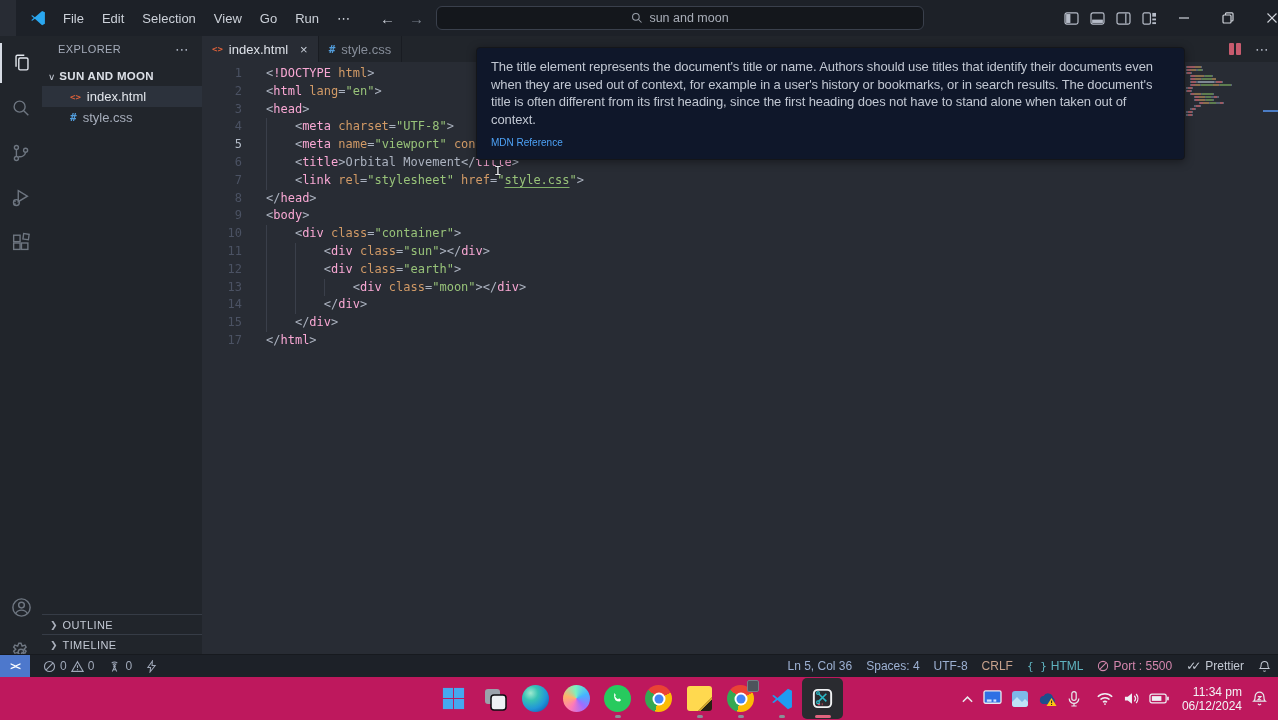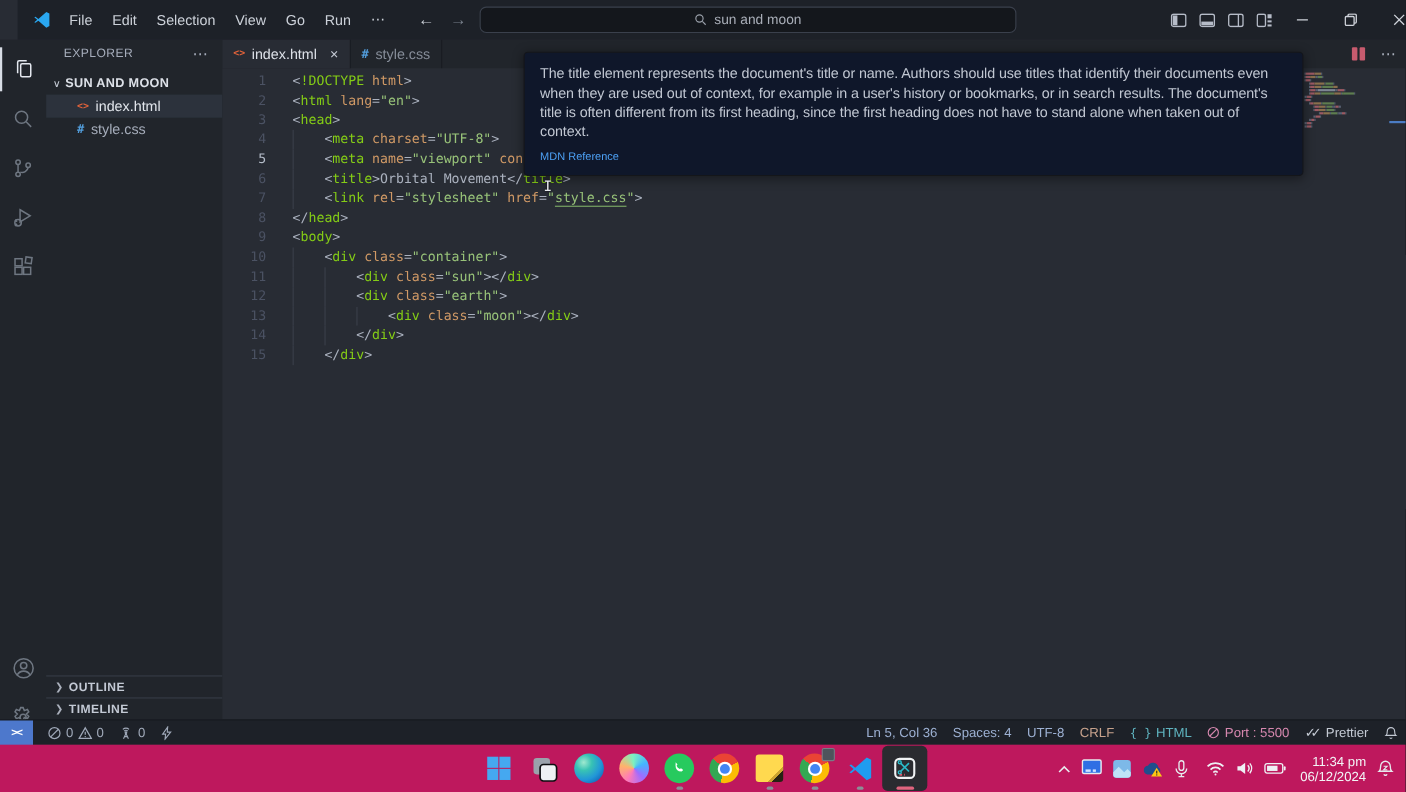--- a/index.html
+++ b/index.html
@@ -36,21 +36,21 @@
   .sb-folder{position:absolute;left:0;top:30px;width:100%;height:20px;display:flex;align-items:center;gap:4px;padding-left:6px}
   .sb-folder .chev{color:#c6ccd6;font-size:10px;transform:scaleY(.9)}
   .sb-folder .t{font-size:11.5px;font-weight:bold;color:#dde1e8;letter-spacing:.3px}
   .sb-file{position:absolute;left:0;width:100%;height:21px;display:flex;align-items:center;gap:6px;padding-left:28px;font-size:13px;color:#a6adbb}
   .sb-file.sel{background:#2c323c;color:#e2e6ec}
   .fi-html{color:#e0623a;font-family:"DejaVu Sans Mono",monospace;font-size:9px;font-weight:bold}
   .fi-css{color:#529ddb;font-family:"DejaVu Sans Mono",monospace;font-size:11px;font-weight:bold}
   .sb-sec{position:absolute;left:0;width:100%;height:20px;display:flex;align-items:center;gap:5px;
     padding-left:8px;border-top:1px solid #363c46}
   .sb-sec .chev{color:#aab0bc;font-size:9px}
-  .sb-sec .t{font-size:11px;font-weight:bold;color:#c3c9d4;letter-spacing:.4px}
+  .sb-sec .t{font-size:11px;font-weight:normal;color:#c3c9d4;letter-spacing:.4px}
 
   
   .editor{position:absolute;left:202px;top:36px;width:1076px;height:618px;background:#282c34}
   .tabbar{position:absolute;left:0;top:0;width:100%;height:26px;background:#21252b;display:flex}
   .tab{height:26px;display:flex;align-items:center;gap:6px;padding:0 10px;font-size:13px;border-right:1px solid #191c22}
   .tab.active{background:#282c34;color:#dde1e8}
   .tab.inactive{color:#868d99}
   .tab .close{margin-left:6px;color:#c6ccd6;font-size:13px}
   .ed-actions{position:absolute;right:8px;top:0;height:26px;display:flex;align-items:center;gap:14px}
   .split-ic{display:flex;gap:2px}
@@ -58,21 +58,21 @@
   .ed-more{color:#aab0bc;font-size:14px;letter-spacing:1px}
 
   
   .code-lines{position:absolute;left:0;top:29px;width:100%;
     font-family:"DejaVu Sans Mono","Liberation Mono",monospace;font-size:12px}
   .cl{display:flex;height:17.8px;line-height:17.8px}
   .cl .ln{flex:none;width:40px;text-align:right;color:#4b5263}
   .cl.cur .ln{color:#b4bcc8}
   .cl .lc{margin-left:24px;position:relative;white-space:pre}
   .lc i.guide{position:absolute;top:0;bottom:0;width:1px;background:#3a3f4a}
-  .tk-p{color:#abb2bf}.tk-t{color:#84cc16}.tk-a{color:#d19a66}.tk-s{color:#98c379}.tk-x{color:#abb2bf}
+  .tk-p{color:#abb2bf}.tk-t{color:#f9a8d4}.tk-a{color:#d19a66}.tk-s{color:#98c379}.tk-x{color:#abb2bf}
   .tk-l{color:#98c379;text-decoration:underline;text-underline-offset:3px;text-decoration-color:#7fae66}
 
   
   .minimap{position:absolute;left:984px;top:30px;width:74px}
   .mm-line{height:2px;margin-bottom:1px;display:flex}
   .mm-line b{display:block;height:2px}
   .ov-line{position:absolute;left:1061px;top:74px;width:15px;height:2px;background:#4b7cc4}
 
   
   .tooltip{position:absolute;left:476px;top:47px;width:709px;z-index:25;background:#0f172a;
@@ -345,20 +345,24 @@
           <span class="lc"><i class="guide" style="left: 0px;"></i><i class="guide" style="left: 28.9px;"></i><i class="guide" style="left: 57.8px;"></i><span class="tk-x">            </span><span class="tk-p">&lt;</span><span class="tk-t">div</span><span class="tk-a"> class</span><span class="tk-p">=</span><span class="tk-s">"moon"</span><span class="tk-p">&gt;</span><span class="tk-p">&lt;/</span><span class="tk-t">div</span><span class="tk-p">&gt;</span></span>
         </div>
         <div class="cl">
           <span class="ln">14</span>
           <span class="lc"><i class="guide" style="left: 0px;"></i><i class="guide" style="left: 28.9px;"></i><span class="tk-x">        </span><span class="tk-p">&lt;/</span><span class="tk-t">div</span><span class="tk-p">&gt;</span></span>
         </div>
         <div class="cl">
           <span class="ln">15</span>
           <span class="lc"><i class="guide" style="left: 0px;"></i><span class="tk-x">    </span><span class="tk-p">&lt;/</span><span class="tk-t">div</span><span class="tk-p">&gt;</span></span>
         </div>
+        <div class="cl">
+          <span class="ln">17</span>
+          <span class="lc"><span class="tk-p">&lt;/</span><span class="tk-t">html</span><span class="tk-p">&gt;</span></span>
+        </div>
       </div>
 
     <div class="minimap">
         <div class="mm-line">
           <b style="width: 1.05px; background: rgb(89, 98, 115);"></b>
           <b style="width: 8.4px; background: rgb(156, 90, 99);"></b>
           <b style="width: 5.25px; background: rgb(138, 111, 77);"></b>
           <b style="width: 1.05px; background: rgb(89, 98, 115);"></b>
         </div>
         <div class="mm-line">

